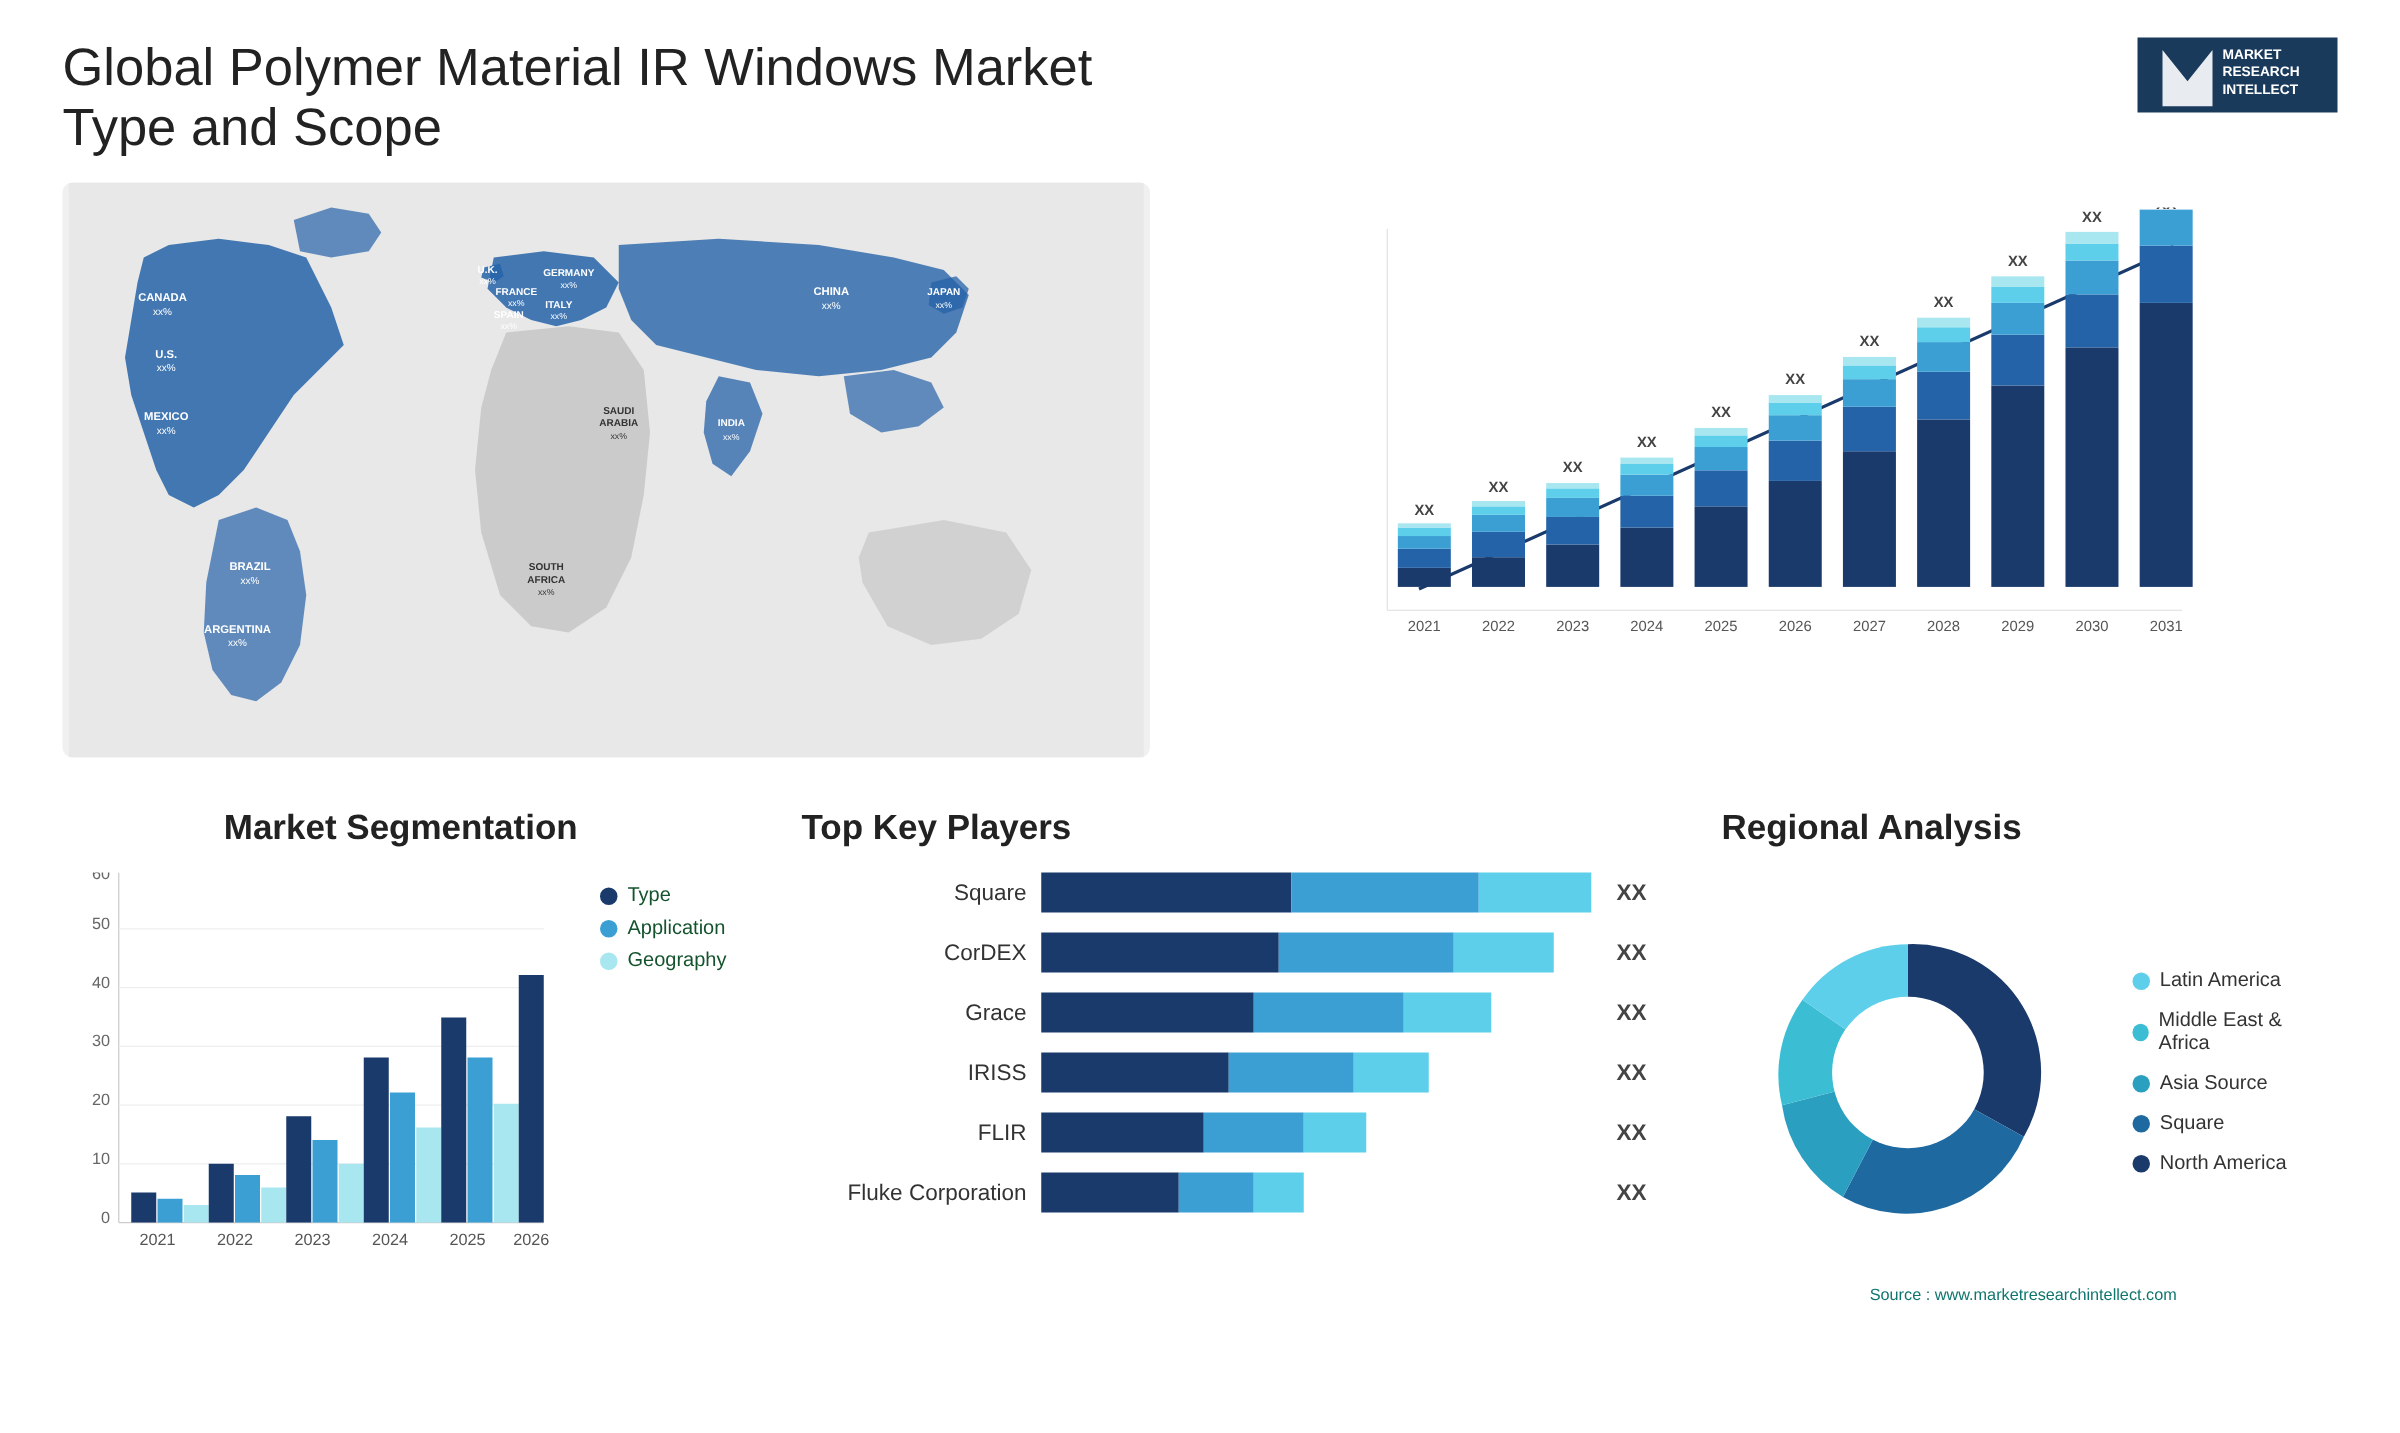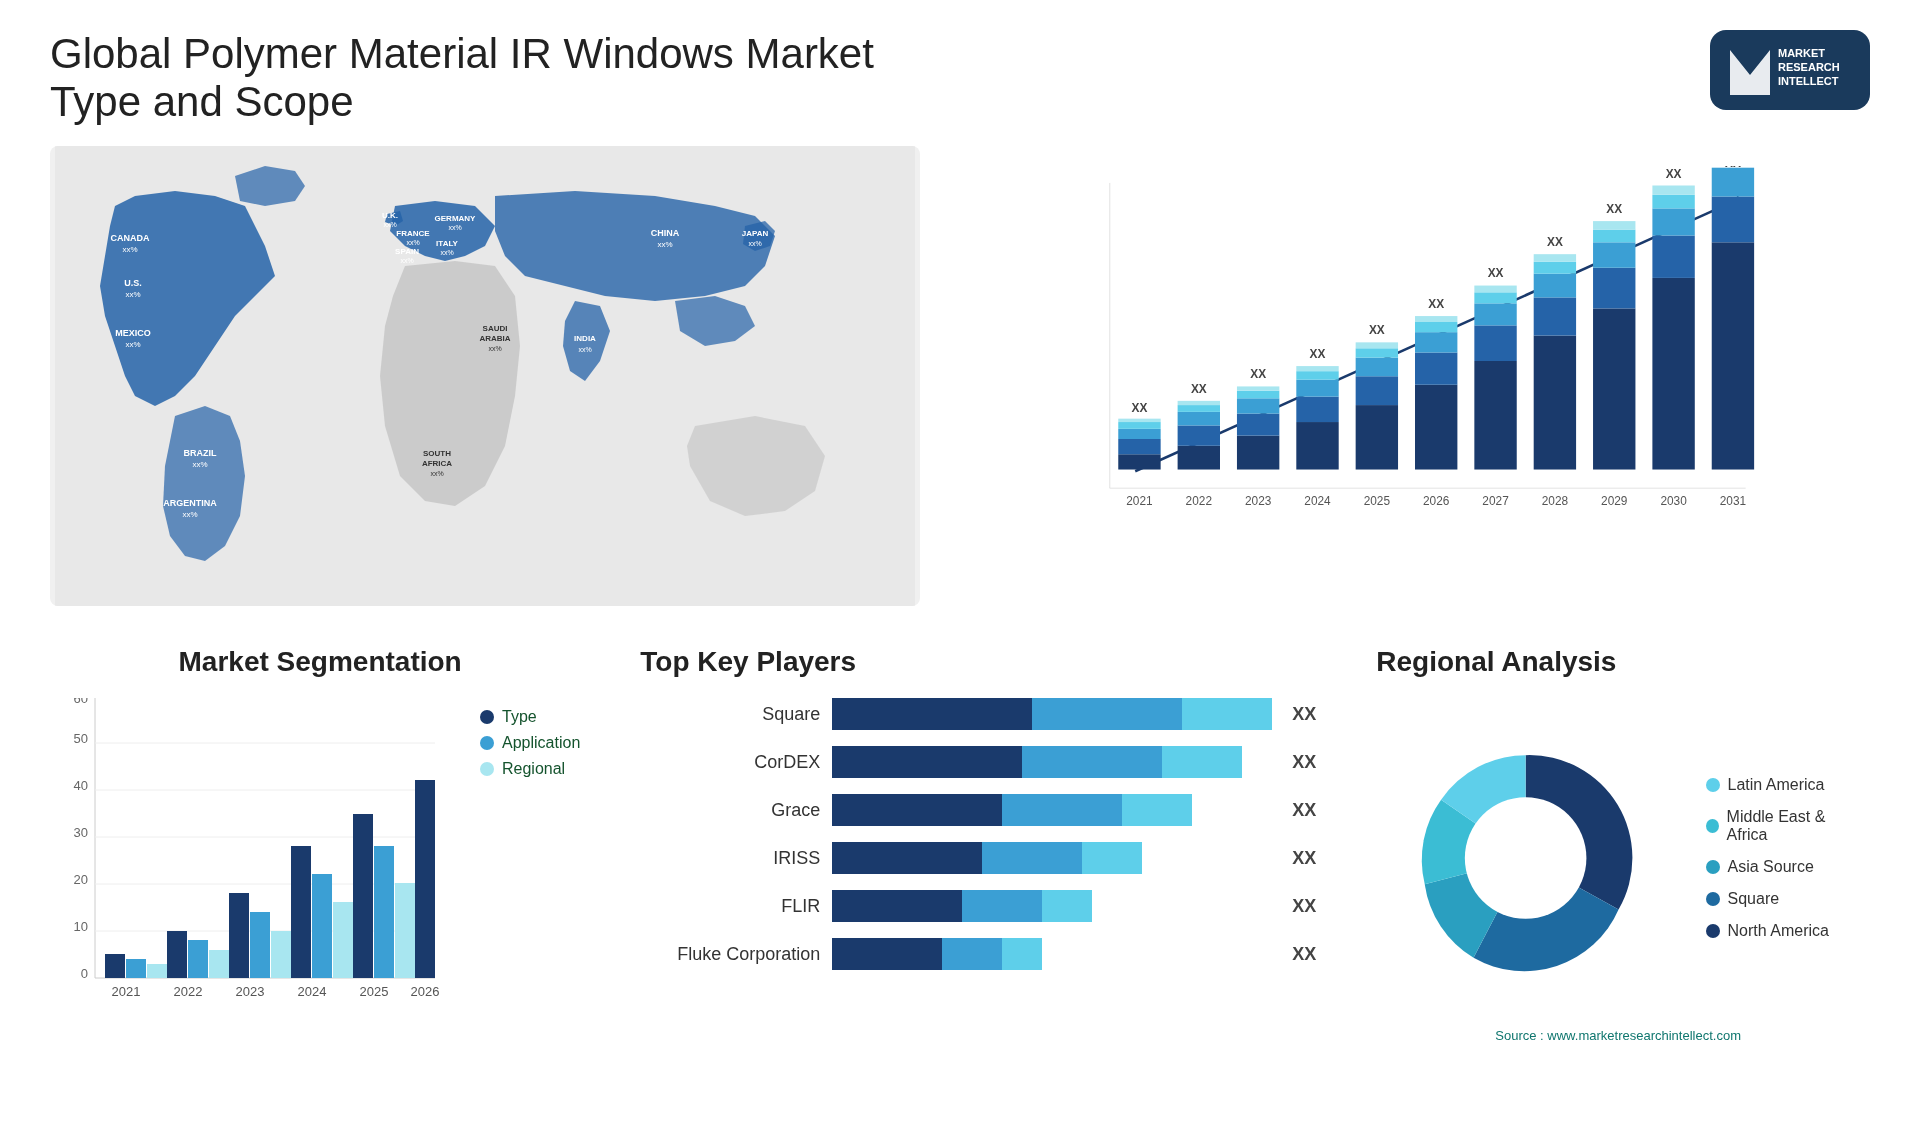--- a/index.html
+++ b/index.html
@@ -34,26 +34,26 @@
     }
 
     .logo-container {
       display: flex;
       flex-direction: column;
       align-items: flex-end;
     }
 
     .logo-box {
       width: 160px;
-      height: 80px;
+      height: 60px;
       background: #1a3a5c;
       display: flex;
       align-items: center;
       justify-content: center;
-      border-radius: 16px;
+      border-radius: 0;
       position: relative;
       overflow: hidden;
     }
 
     
     .top-section {
       display: flex;
       gap: 40px;
       height: 460px;
       margin-bottom: 30px;
@@ -460,21 +460,21 @@
           <div class="legend-item">
             <div class="legend-dot" style="background:#1a3a6c;"></div>
             <span>Type</span>
           </div>
           <div class="legend-item">
             <div class="legend-dot" style="background:#3b9fd4;"></div>
             <span>Application</span>
           </div>
           <div class="legend-item">
             <div class="legend-dot" style="background:#a8e6f0;"></div>
-            <span>Regional</span>
+            <span>Geography</span>
           </div>
         </div>
       </div>
     </div>
 
     <div class="players-container">
       <div class="section-title">Top Key Players</div>
       <div class="players-list">
 
         <div class="player-row">

